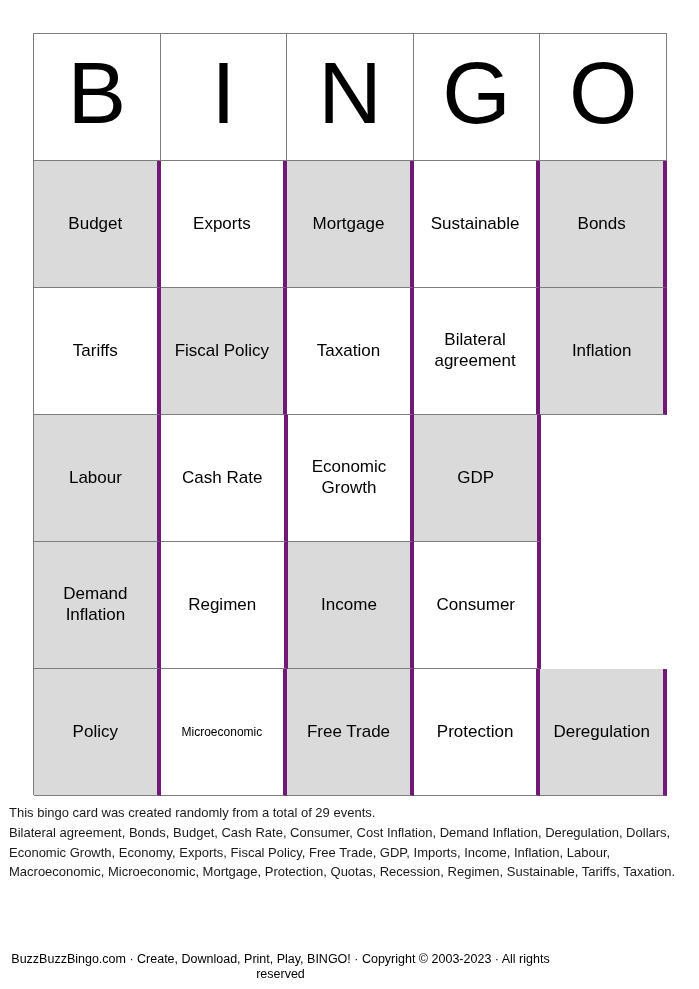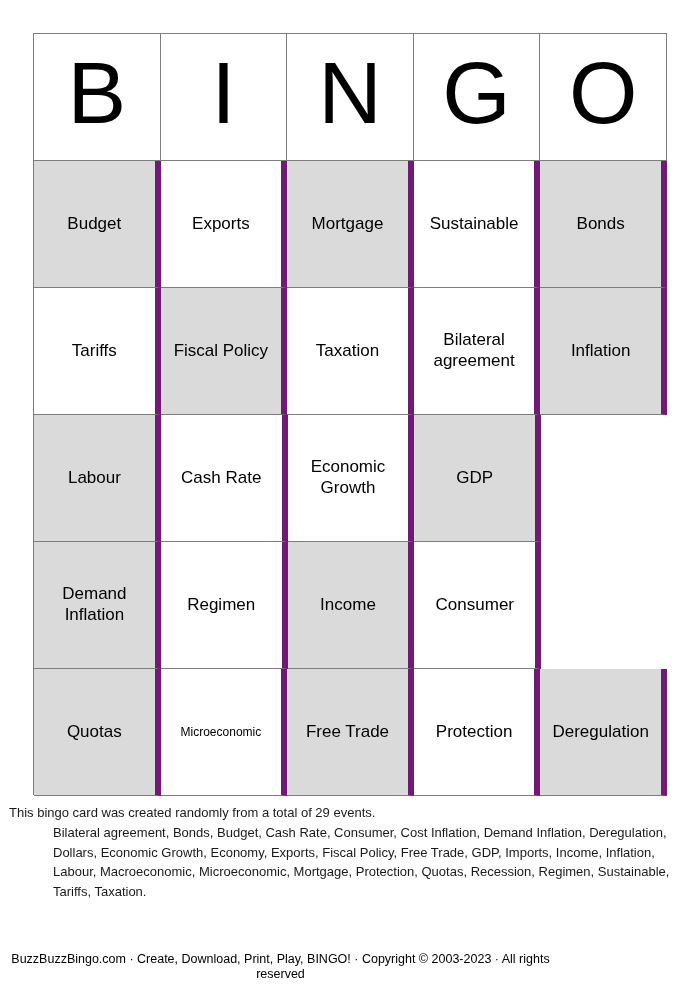--- a/index.html
+++ b/index.html
@@ -66,21 +66,21 @@
   }
 
   .grid-row {
     display: flex;
     height: 127px;
     flex: 0 0 127px;
   }
 
   .cell {
     width: 126.8px;
-    border-right: 6px solid #701a75;
+    border-right: 4px solid #701a75;
     border-bottom: 1px solid #7d7d7d;
     display: flex;
     align-items: center;
     justify-content: center;
     text-align: center;
     padding: 4px 5px;
     background: #ffffff;
   }
 
   .cell.shaded { background: #dadada; }
@@ -101,21 +101,21 @@
     position: absolute;
     left: 9px;
     top: 803px;
     width: 676px;
     font-size: 13px;
     line-height: 1.52;
     color: #1a1a1a;
   }
 
   .notes .note-line { display: block; }
-  .notes .note-list { display: block; text-align: left; margin-left: 44px; }
+  .notes .note-list { display: block; text-align: left; }
 
   
   .copyright {
     position: absolute;
     left: 0;
     top: 952px;
     width: 561px;
     text-align: center;
     font-size: 12.5px;
     line-height: 1.2;
@@ -208,21 +208,21 @@
       <div class="cell shaded">
         <span class="cell-text">Income</span>
       </div>
       <div class="cell">
         <span class="cell-text">Consumer</span>
       </div>
     </div>
 
     <div class="grid-row">
       <div class="cell shaded">
-        <span class="cell-text">Quotas</span>
+        <span class="cell-text">Policy</span>
       </div>
       <div class="cell">
         <span class="cell-text small">Microeconomic</span>
       </div>
       <div class="cell shaded">
         <span class="cell-text">Free Trade</span>
       </div>
       <div class="cell">
         <span class="cell-text">Protection</span>
       </div>

